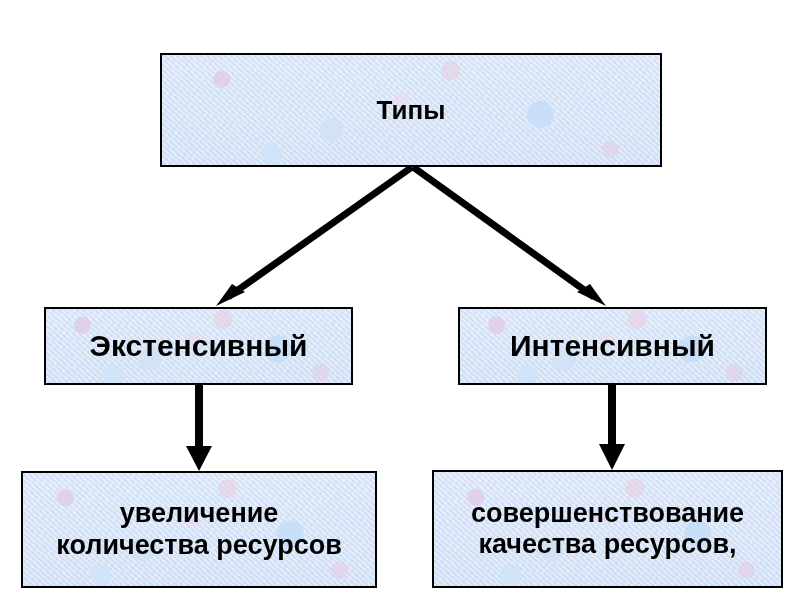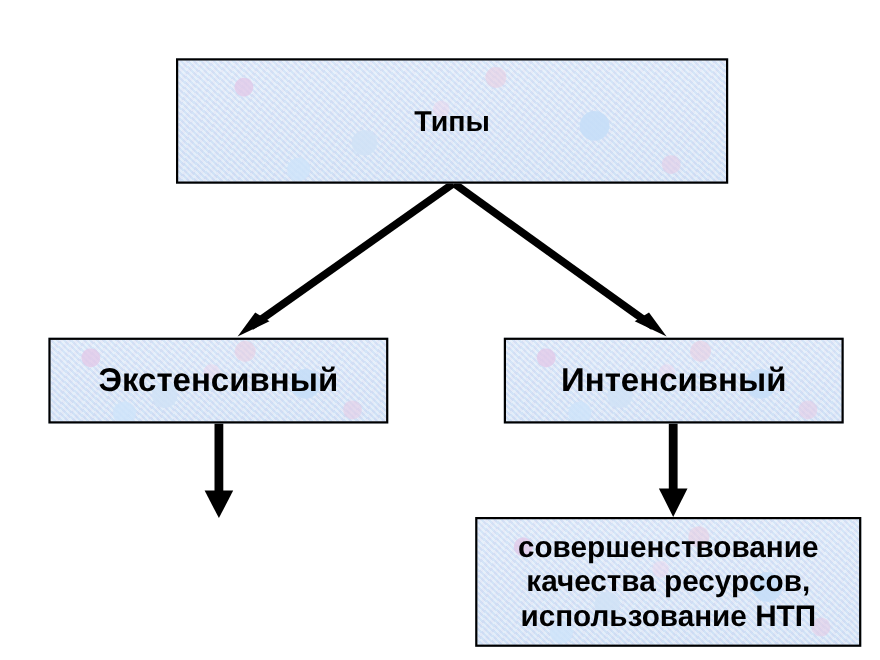--- a/index.html
+++ b/index.html
@@ -94,18 +94,21 @@
   </div>
 
   <div class="node" id="box-extensive">
     <span class="txt">Экстенсивный</span>
   </div>
 
   <div class="node" id="box-intensive">
     <span class="txt">Интенсивный</span>
   </div>
 
+  <div class="node" id="box-quantity">
+    <span class="txt"><span>увеличение</span><br><span>количества ресурсов</span></span>
+  </div>
 
   <div class="node" id="box-quality">
-    <span class="txt"><span>совершенствование</span><br><span>качества ресурсов,</span><br><span>использование НТП</span></span>
+    <span class="txt"><span>совершенствование</span><br><span>качества ресурсов,</span><br></span>
   </div>
 
 </div>
 
 </body></html>

